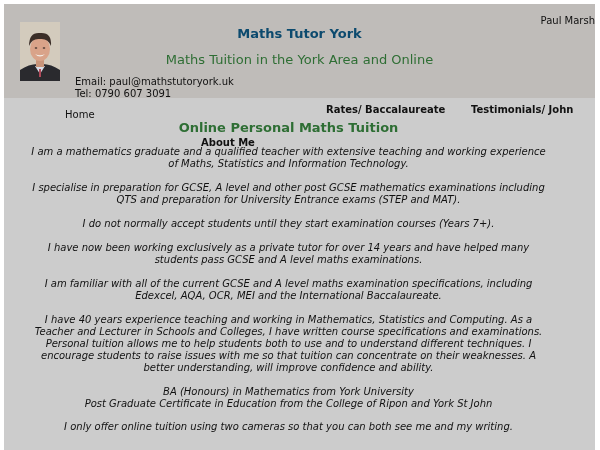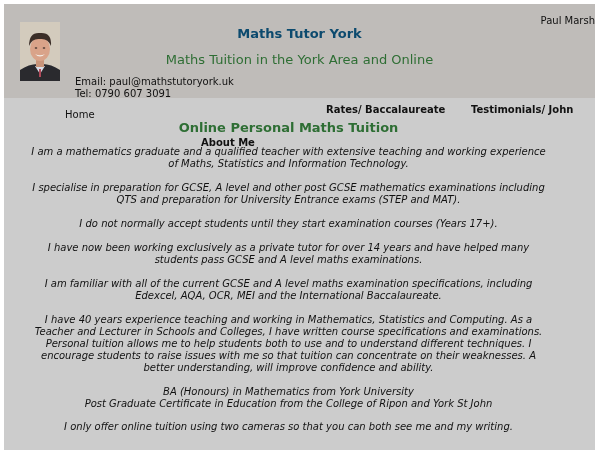--- a/index.html
+++ b/index.html
@@ -164,21 +164,21 @@
     <a class="nav-item nav-about">About Me</a>
     <a class="nav-item nav-rates">Rates/ Baccalaureate</a>
     <a class="nav-item nav-testimonials">Testimonials/ John</a>
   </div>
 
   <div class="content">
     <h1 class="content-title">Online Personal Maths Tuition</h1>
 
     <p class="para">I am a mathematics graduate and a qualified teacher with extensive teaching and working experience of Maths, Statistics and Information Technology.</p>
     <p class="para">I specialise in preparation for GCSE, A level and other post GCSE mathematics examinations including QTS and preparation for University Entrance exams (STEP and MAT).</p>
-    <p class="para">I do not normally accept students until they start examination courses (Years 17+).</p>
+    <p class="para">I do not normally accept students until they start examination courses (Years 7+).</p>
     <p class="para">I have now been working exclusively as a private tutor for over 14 years and have helped many students pass GCSE and A level maths examinations.</p>
     <p class="para">I am familiar with all of the current GCSE and A level maths examination specifications, including Edexcel, AQA, OCR, MEI and the International Baccalaureate.</p>
     <p class="para wide">I have 40 years experience teaching and working in Mathematics, Statistics and Computing. As a Teacher and Lecturer in Schools and Colleges, I have written course specifications and examinations. Personal tuition allows me to help students both to use and to understand different techniques. I encourage students to raise issues with me so that tuition can concentrate on their weaknesses. A better understanding, will improve confidence and ability.</p>
 
     <div class="para quals">
       <div>BA (Honours) in Mathematics from York University</div>
       <div>Post Graduate Certificate in Education from the College of Ripon and York St John</div>
     </div>
 
     <p class="para">I only offer online tuition using two cameras so that you can both see me and my writing.</p>

